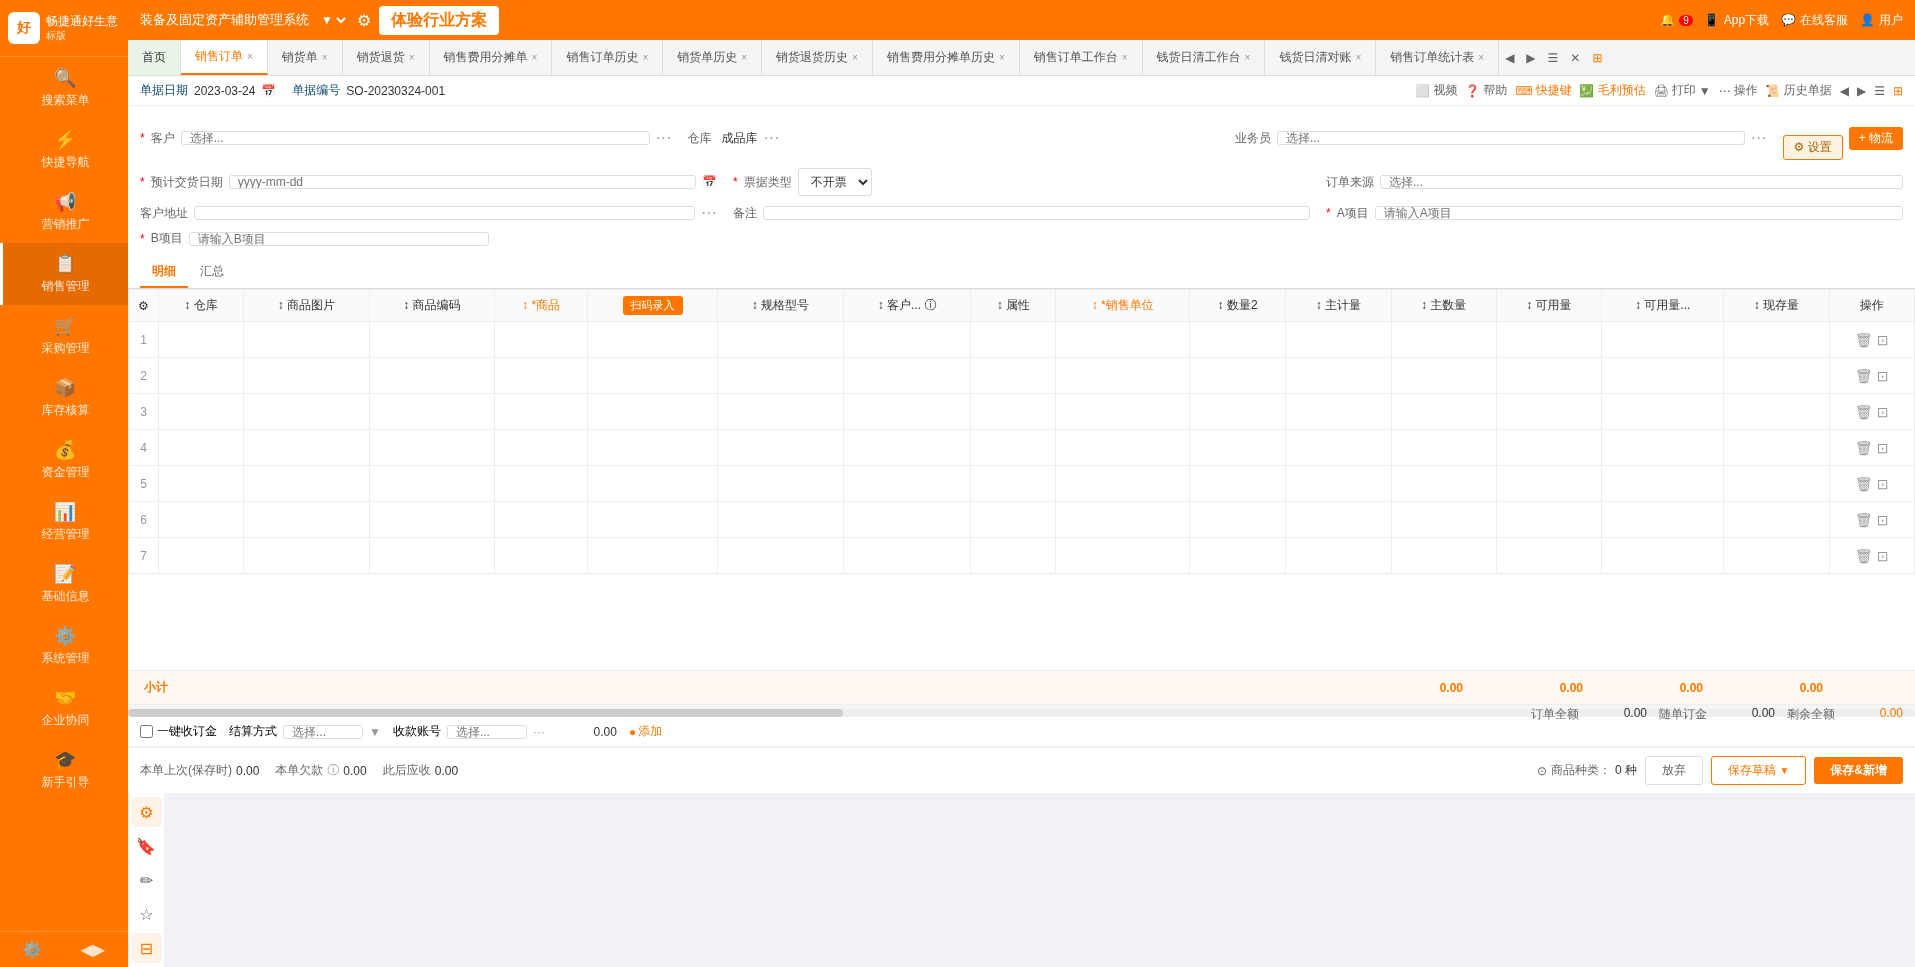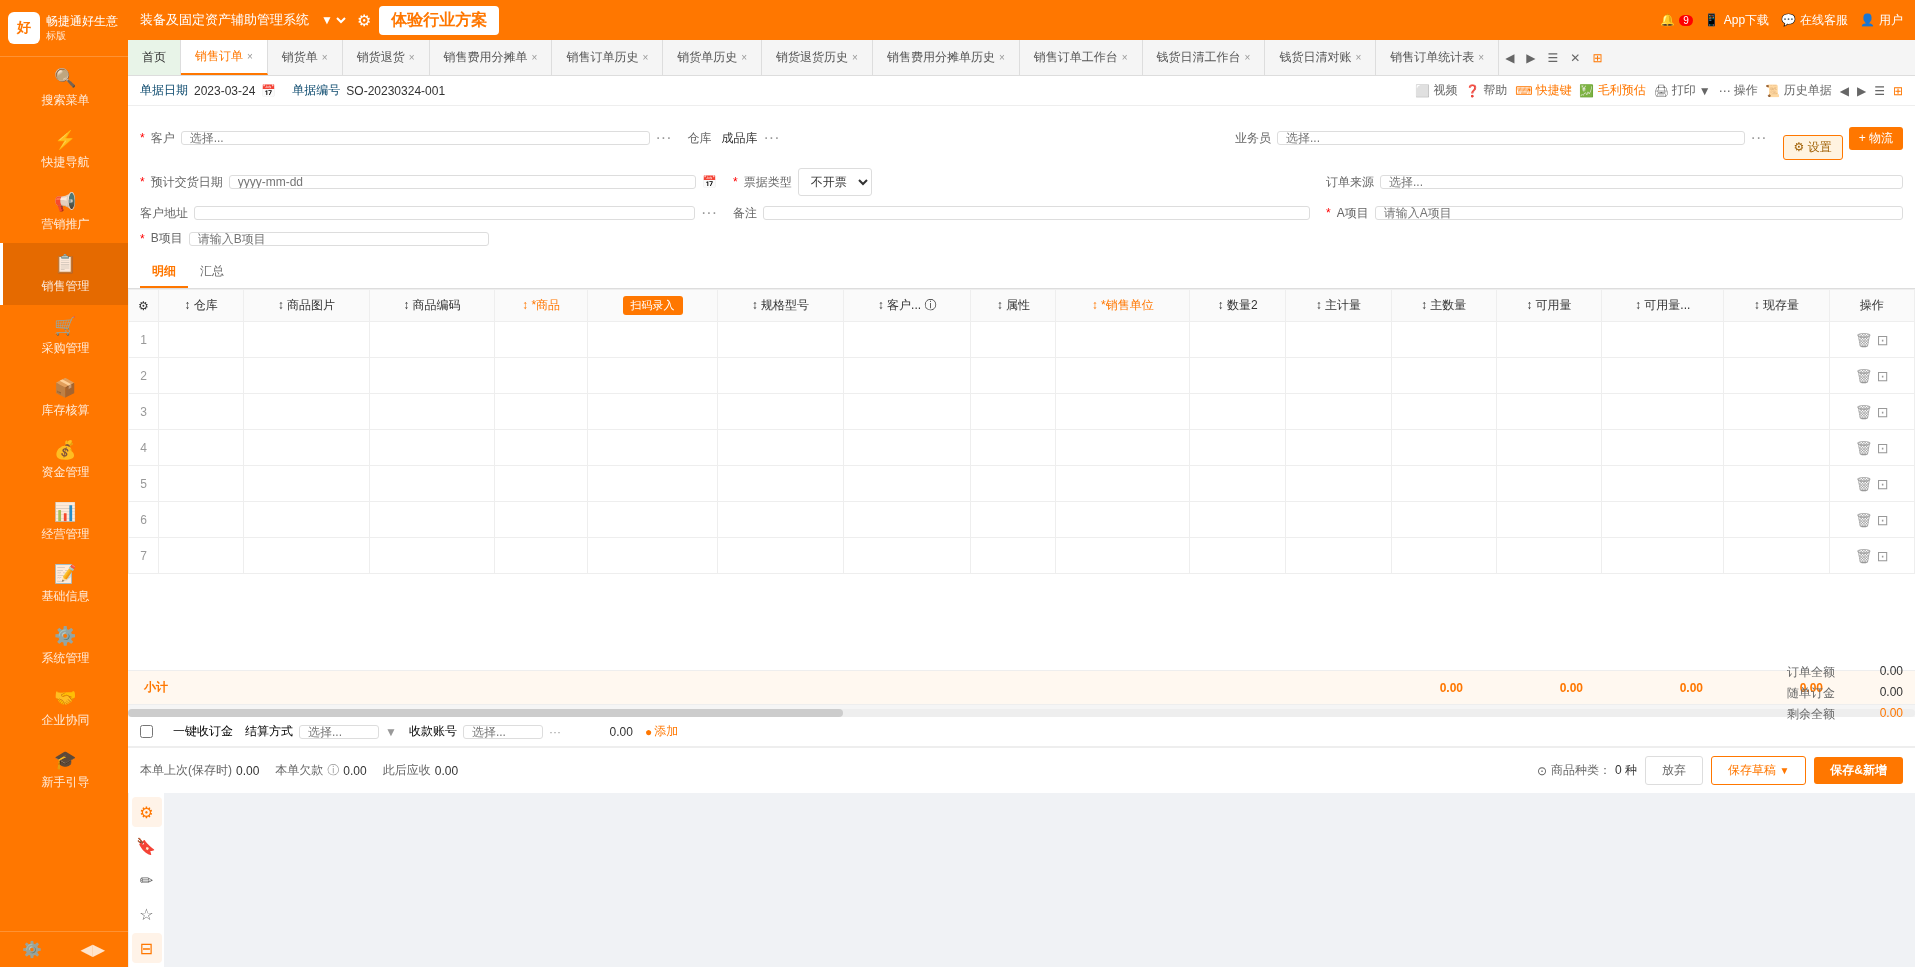--- a/index.html
+++ b/index.html
@@ -120,29 +120,29 @@
     .subtotal-val { color: #ff7700; font-weight: bold; min-width: 80px; text-align: right; }
 
     
     #scroll-area { height: 12px; background: #f5f5f5; }
 
     
     #payment-row {
       display: flex; align-items: center; padding: 6px 12px; gap: 12px;
       border-bottom: 1px solid #eee; flex-shrink: 0;
     }
-    .payment-check { display: flex; align-items: center; gap: 20px; cursor: pointer; }
+    .payment-check { display: flex; align-items: center; gap: 4px; cursor: pointer; }
     .payment-field { display: flex; align-items: center; gap: 6px; }
     .payment-amount { color: #333; min-width: 60px; text-align: right; }
     .add-btn { color: #ff7700; cursor: pointer; display: flex; align-items: center; gap: 2px; }
 
     
     #summary-right {
       position: absolute; bottom: 70px; right: 12px;
-      display: flex; flex-direction: column; gap: 4px; text-align: right;
+      display: flex; gap: 12px; text-align: right;
     }
     .summary-line { display: flex; justify-content: flex-end; gap: 8px; }
     .summary-label { color: #666; }
     .summary-value { color: #333; min-width: 60px; text-align: right; }
 
     
     #statusbar {
       background: #fff; border-top: 1px solid #eee; padding: 8px 12px;
       display: flex; align-items: center; gap: 16px; flex-shrink: 0;
     }

